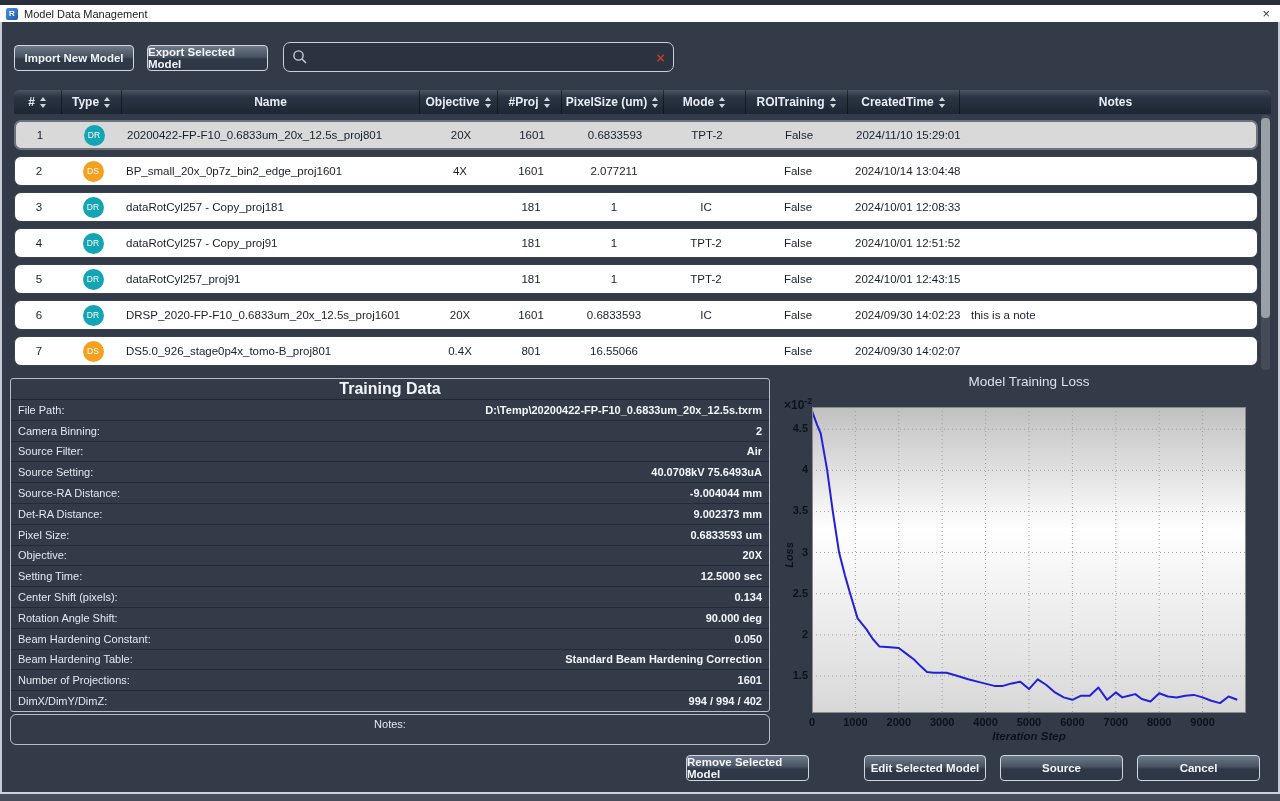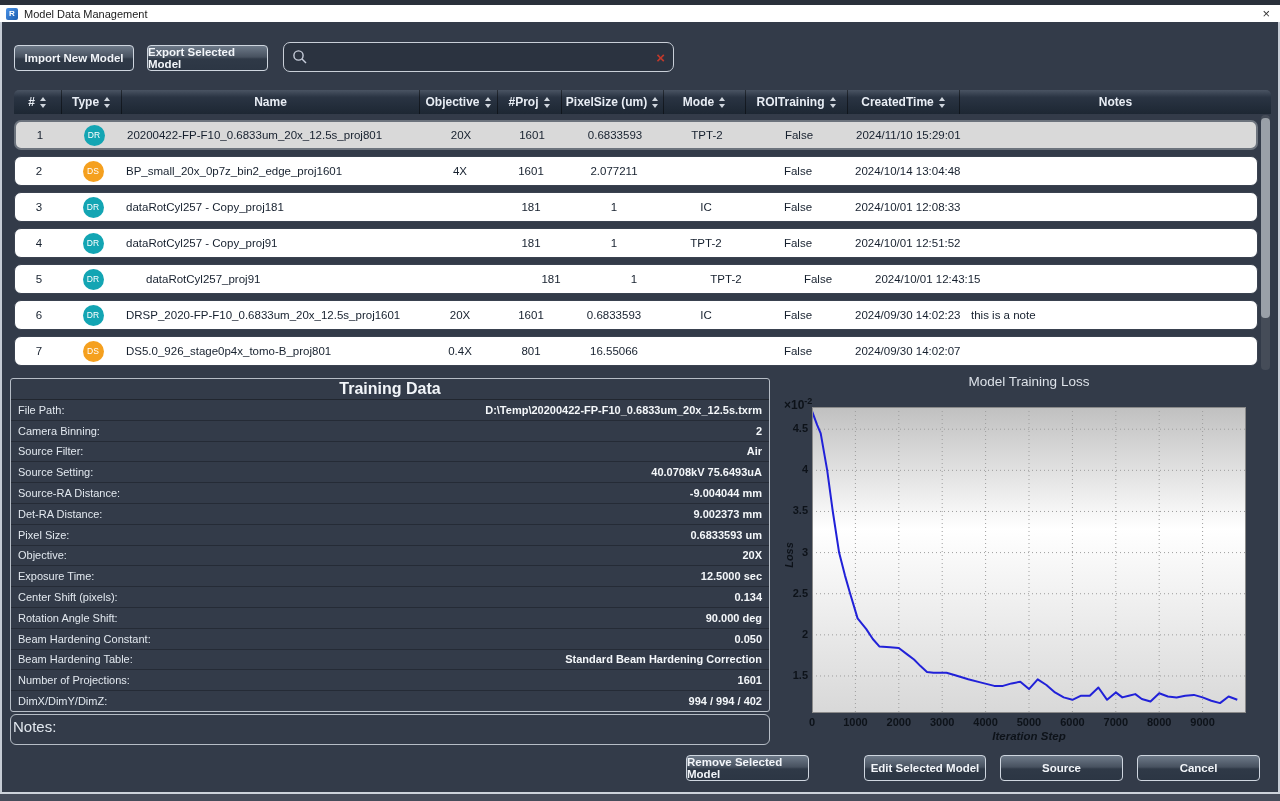--- a/index.html
+++ b/index.html
@@ -63,21 +63,21 @@
   .tpanel { position:absolute; left:8px; top:356px; width:760px; height:334px;
     border:1px solid #b6bdc6; border-radius:3px; display:flex; flex-direction:column; }
   .tpanel-title { height:21px; display:flex; align-items:center; justify-content:center;
     color:#f2f5f9; font-size:16px; font-weight:bold; border-bottom:1px solid rgba(0,0,0,0.35); }
   .tfield { flex:1; display:flex; align-items:center; justify-content:space-between;
     padding:0 7px; border-bottom:1px solid rgba(0,0,0,0.26); }
   .tfield:last-child { border-bottom:none; }
   .tfield .lbl { color:#e2e8ef; font-size:11px; }
   .tfield .val { color:#f4f7fa; font-size:11px; font-weight:bold; text-align:right; }
   .notes-box { position:absolute; left:8px; top:692px; width:760px; height:31px;
-    border:1px solid #b6bdc6; border-radius:6px; padding:3px 2px; color:#e2e8ef; font-size:15px; }
+    border:1px solid #b6bdc6; border-radius:6px; padding:3px 2px; color:#e2e8ef; font-size:11px;text-align:center; }
 
   
   .chart-region { position:absolute; left:780px; top:352px; width:470px; height:392px; }
   .chart-title { position:absolute; left:30px; top:0; width:434px; text-align:center;
     color:#dce1e8; font-size:13.5px; }
   .y-mult { position:absolute; left:2px; top:22px; color:#0d1219; font-size:12px; font-weight:bold; }
   .y-mult sup { font-size:9px; }
   .plot { position:absolute; left:30px; top:33px; width:434px; height:306px; }
   .ytick { position:absolute; left:0; width:26px; text-align:right; color:#0d1219;
     font-size:11px; font-weight:bold; }
@@ -217,21 +217,21 @@
         <div class="cell" style="width: 82px;">TPT-2</div>
         <div class="cell" style="width: 102px;">False</div>
         <div class="cell left" style="width: 112px; padding-left: 6px;">2024/10/01 12:51:52</div>
         <div class="cell left" style="flex: 1 1 0%; padding-left: 10px;"></div>
       </div>
       <div class="trow">
         <div class="cell" style="width: 48px;">5</div>
         <div class="cell" style="width: 60px;">
           <div class="badge" style="background: rgb(19, 165, 179);">DR</div>
         </div>
-        <div class="cell left" style="width: 298px; padding-left: 3px; margin-left: 20px;">dataRotCyl257_proj91</div>
+        <div class="cell left" style="width: 298px; padding-left: 3px;">dataRotCyl257_proj91</div>
         <div class="cell" style="width: 78px;"></div>
         <div class="cell" style="width: 64px;">181</div>
         <div class="cell" style="width: 102px;">1</div>
         <div class="cell" style="width: 82px;">TPT-2</div>
         <div class="cell" style="width: 102px;">False</div>
         <div class="cell left" style="width: 112px; padding-left: 6px;">2024/10/01 12:43:15</div>
         <div class="cell left" style="flex: 1 1 0%; padding-left: 10px;"></div>
       </div>
       <div class="trow">
         <div class="cell" style="width: 48px;">6</div>
@@ -296,21 +296,21 @@
         </div>
         <div class="tfield">
           <span class="lbl">Pixel Size:</span>
           <span class="val">0.6833593 um</span>
         </div>
         <div class="tfield">
           <span class="lbl">Objective:</span>
           <span class="val">20X</span>
         </div>
         <div class="tfield">
-          <span class="lbl">Exposure Time:</span>
+          <span class="lbl">Setting Time:</span>
           <span class="val">12.5000 sec</span>
         </div>
         <div class="tfield">
           <span class="lbl">Center Shift (pixels):</span>
           <span class="val">0.134</span>
         </div>
         <div class="tfield">
           <span class="lbl">Rotation Angle Shift:</span>
           <span class="val">90.000 deg</span>
         </div>

